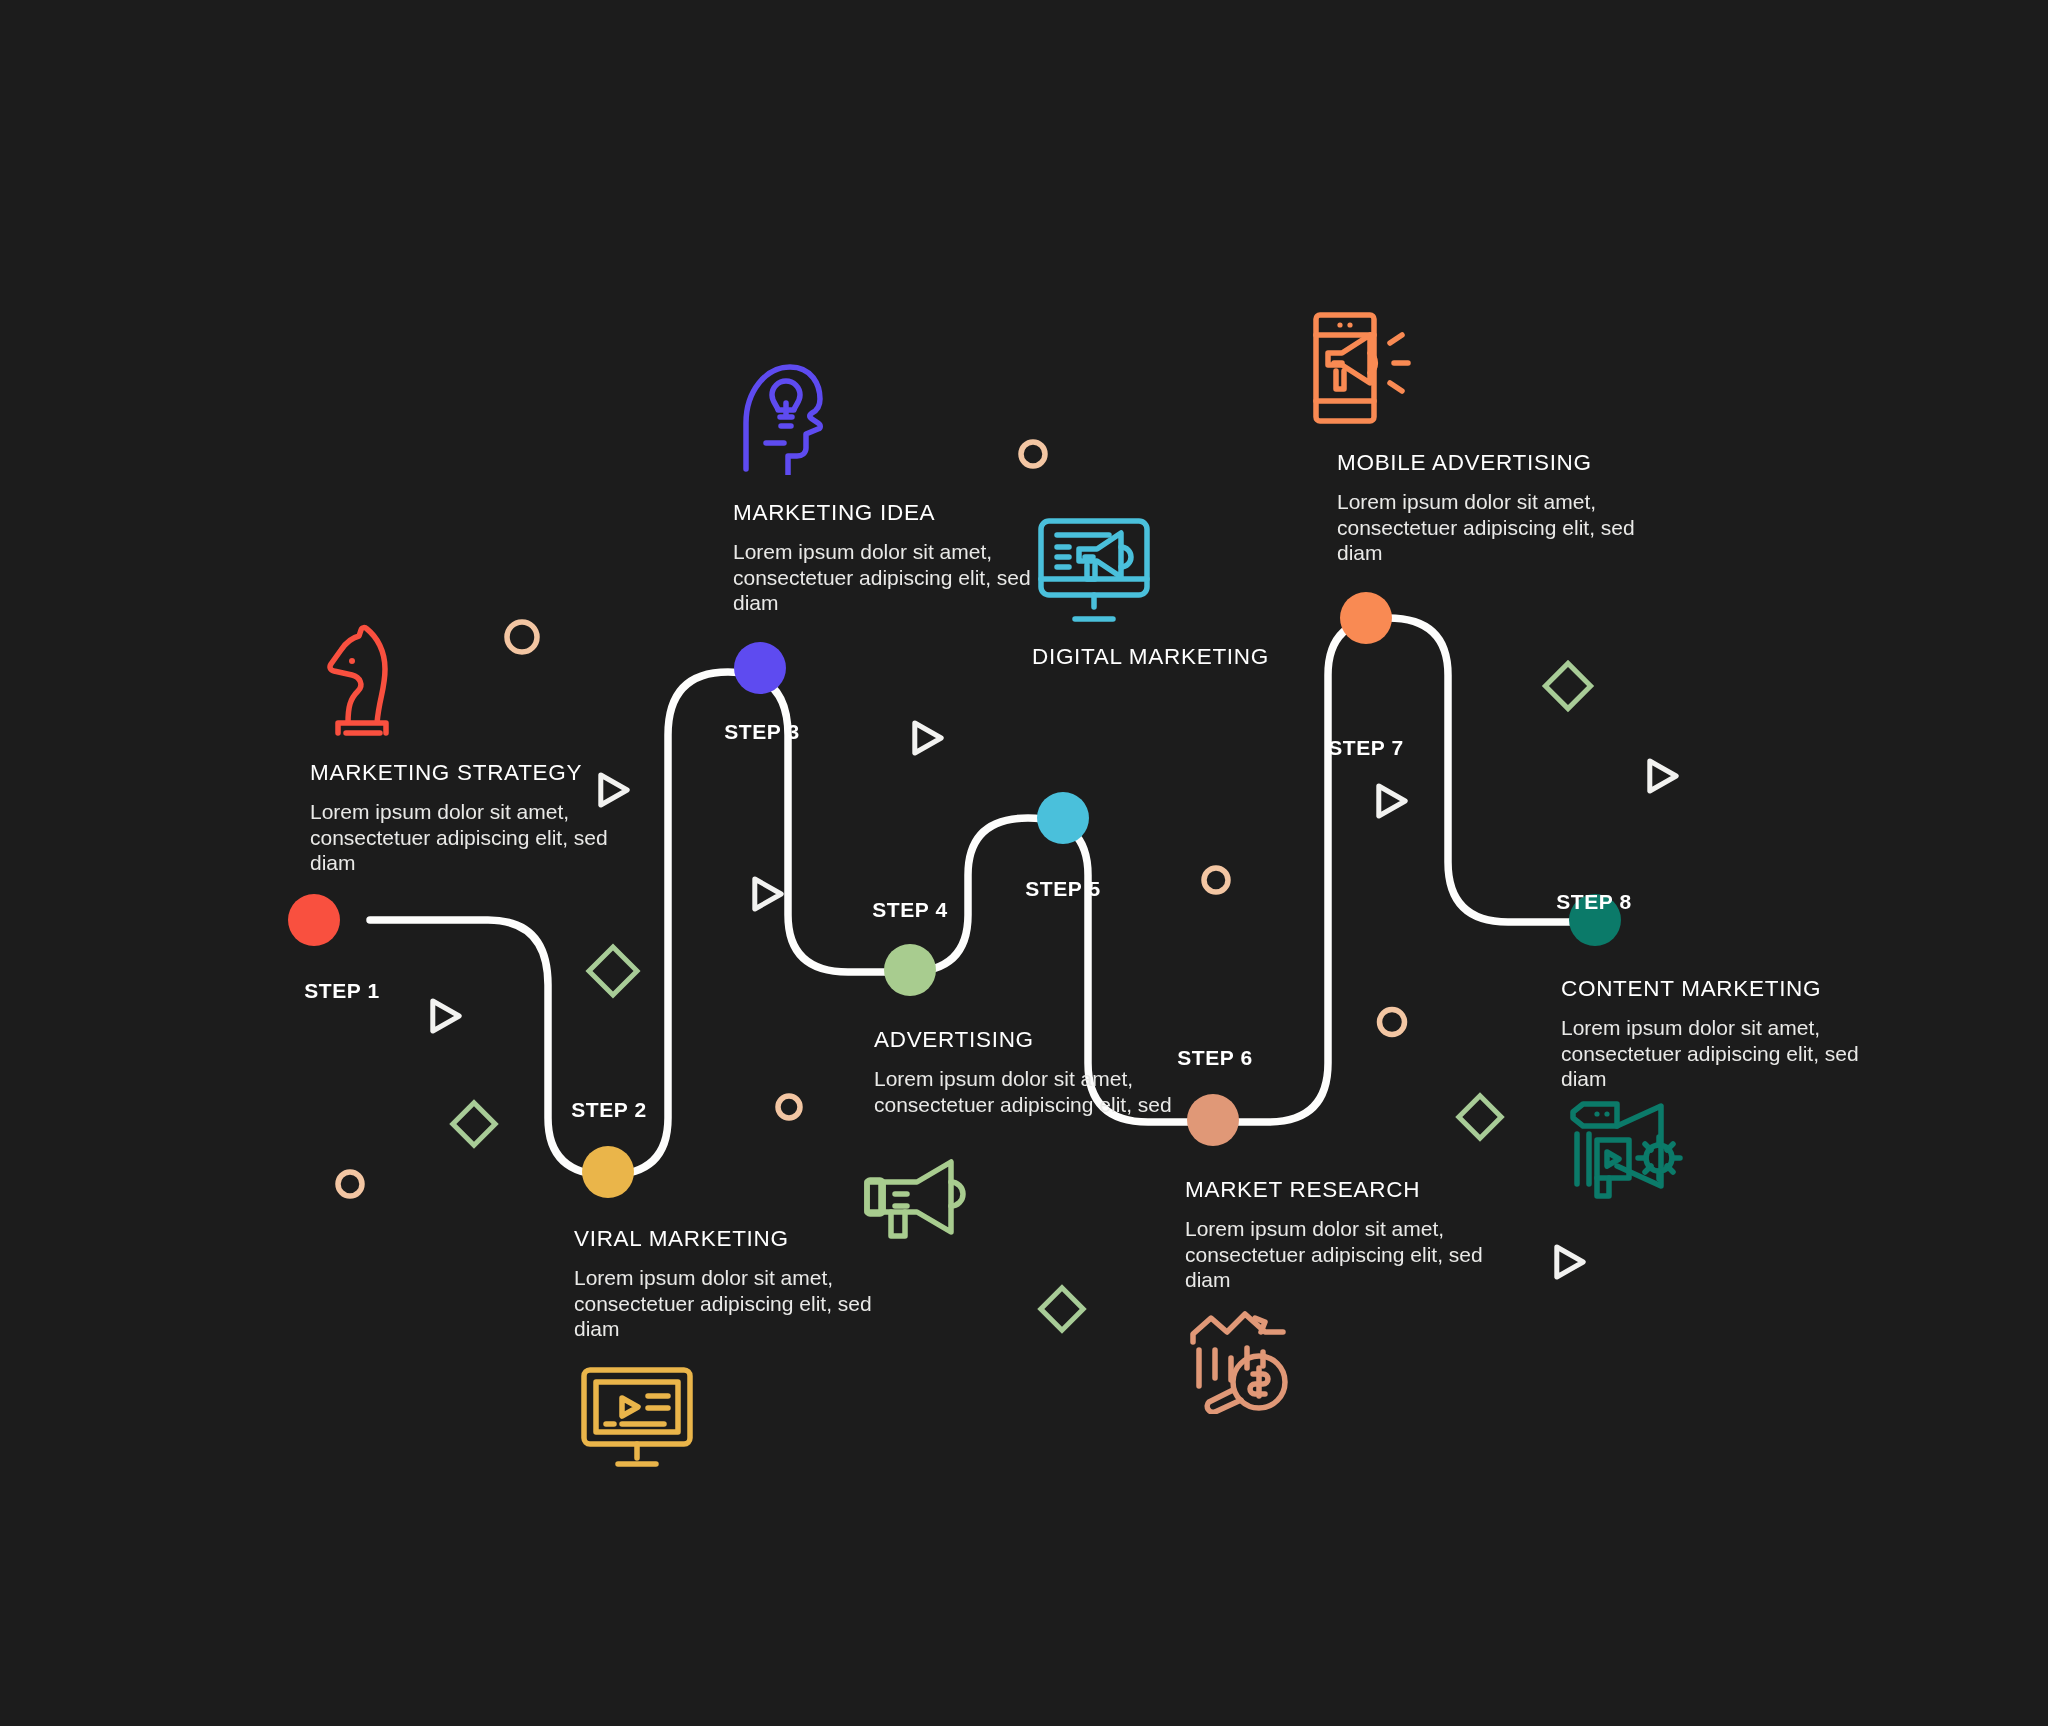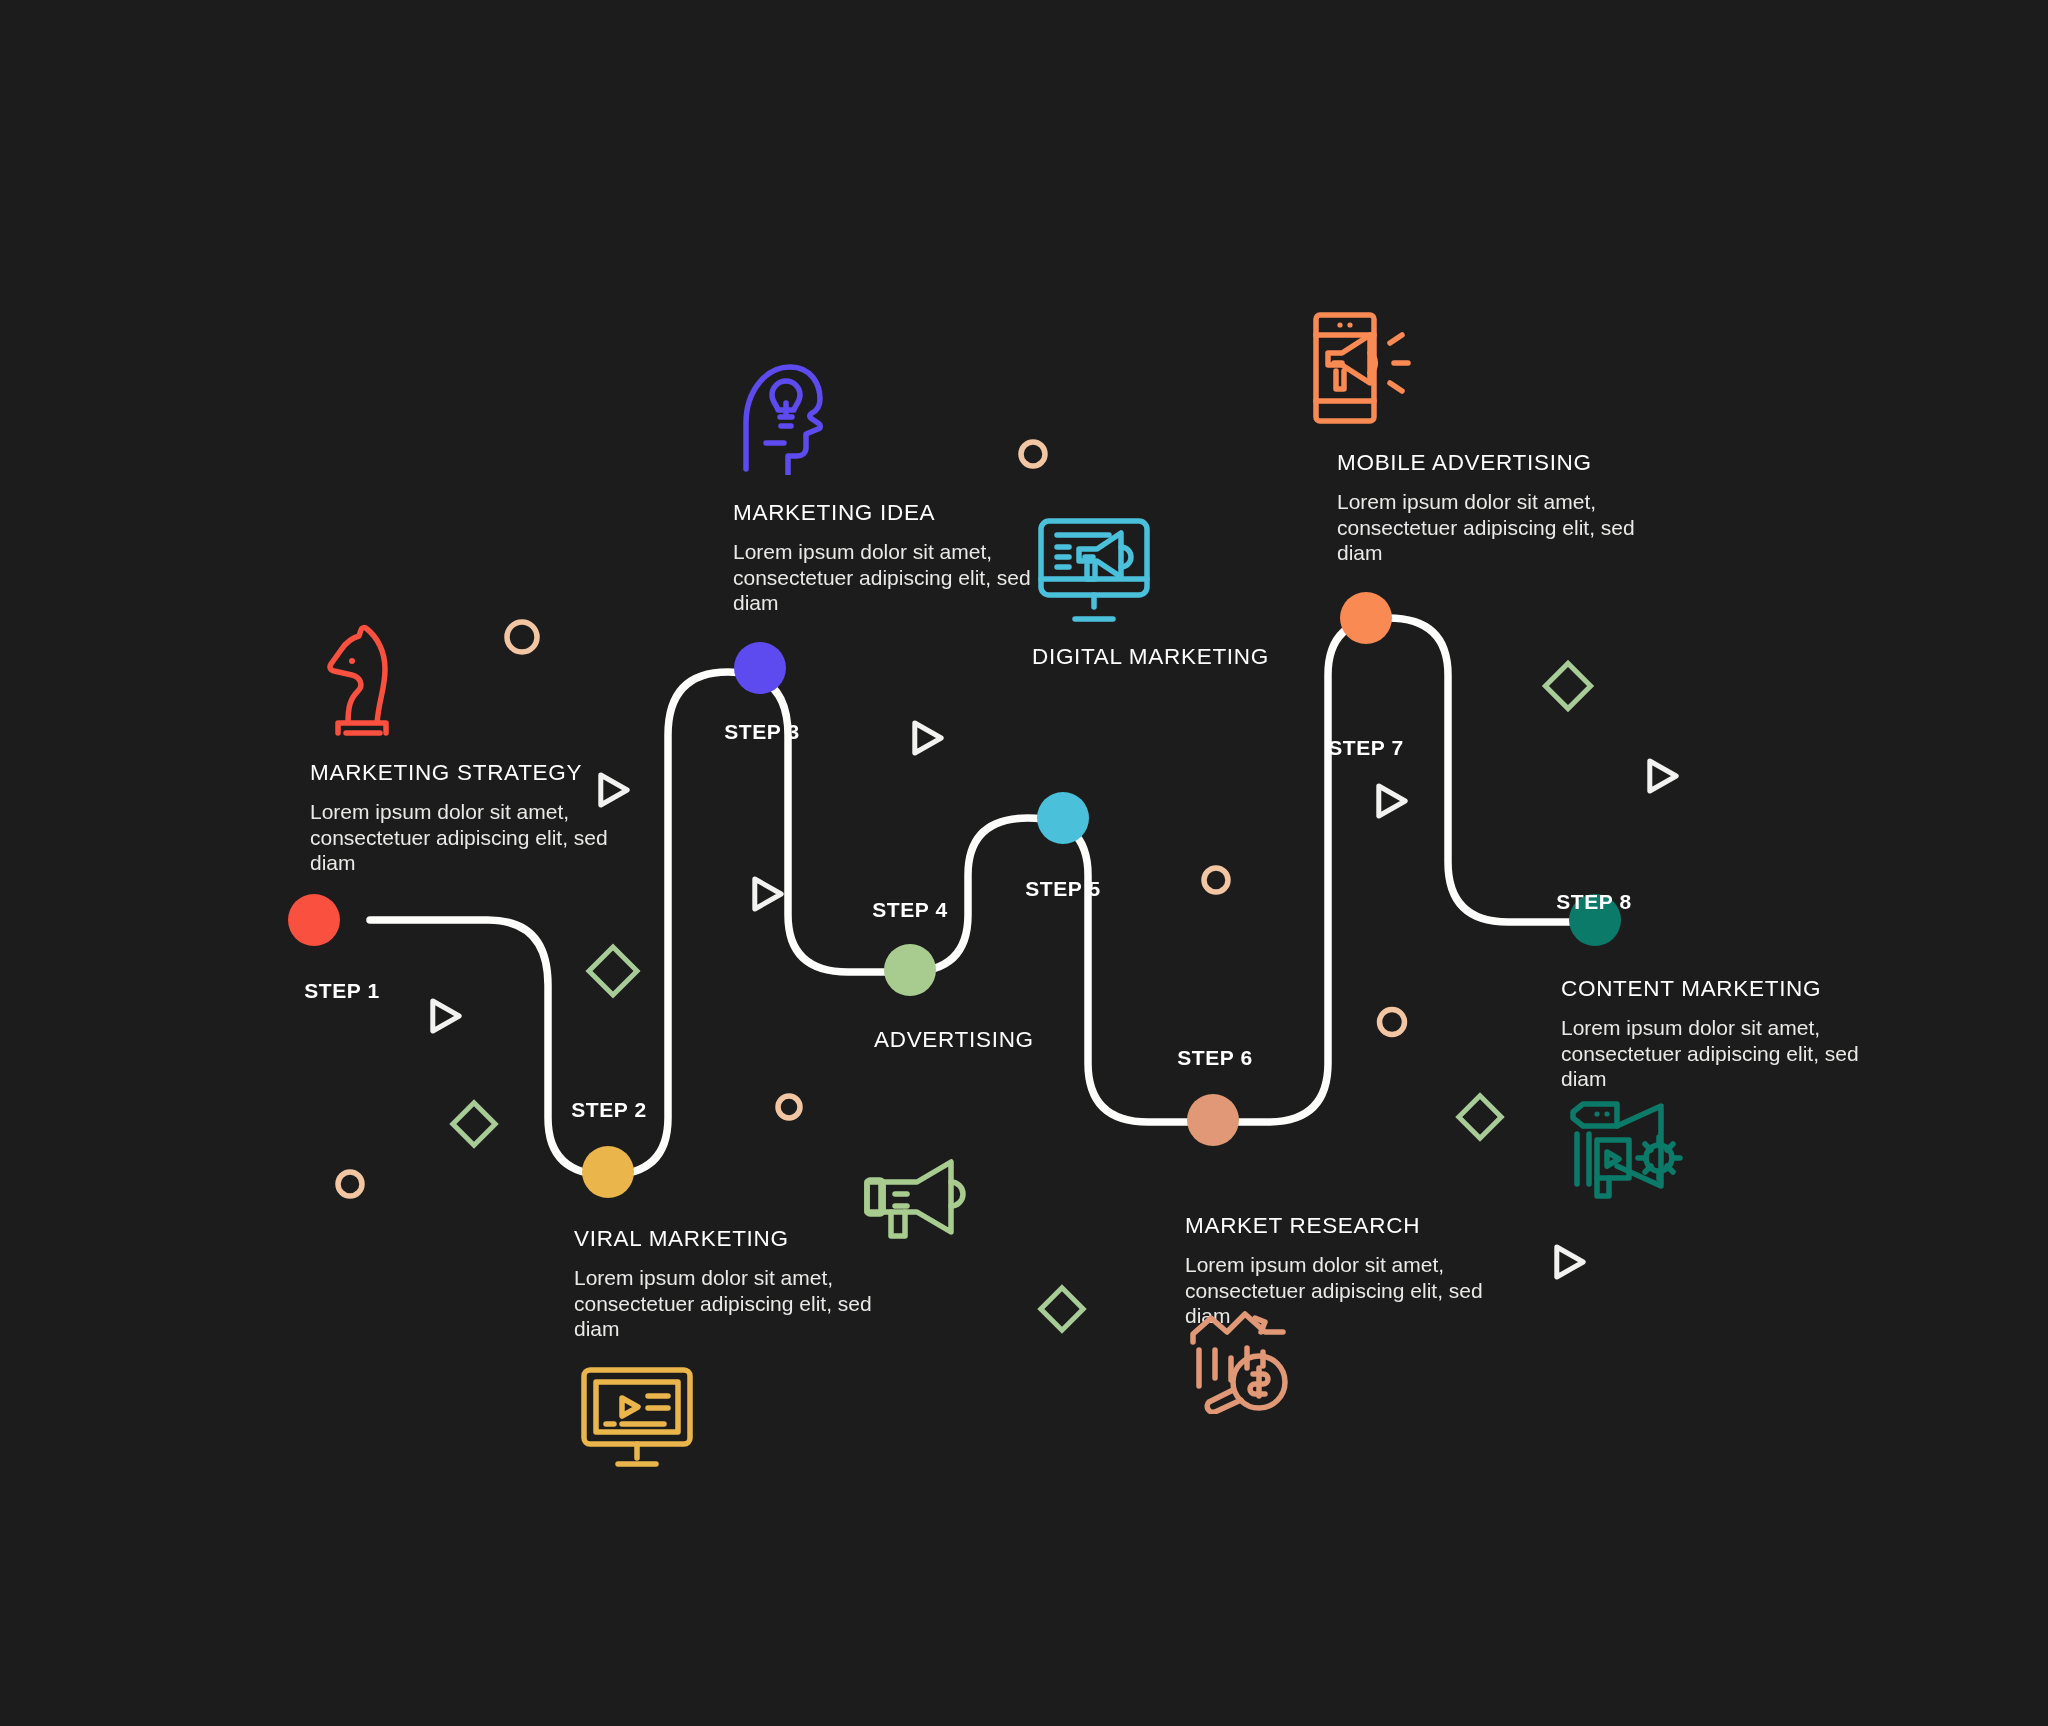--- a/index.html
+++ b/index.html
@@ -80,20 +80,21 @@
       <div class="ico" style="left: 780px; top: 418px;"><svg width="96" height="118" viewBox="0 0 96 118">
           <path stroke="#5e4bf0" fill="none" stroke-width="5.5" stroke-linecap="round" stroke-linejoin="round" d="M14 112 V66 C14 34 34 10 58 10 c22 0 30 18 30 32 c0 8 -4 12 -8 14 c-3 2 -3 4 0 6 l6 4 c3 2 3 5 0 6 l-12 5 v14 c0 5 -4 8 -9 8 H56 v23"></path>
           <path stroke="#5e4bf0" fill="none" stroke-width="5.5" stroke-linecap="round" stroke-linejoin="round" d="M40 38 a14 14 0 1 1 28 0 c0 7 -5 10 -6 15 h-16 c-1 -5 -6 -8 -6 -15 z"></path>
           <path stroke="#5e4bf0" fill="none" stroke-width="5.5" stroke-linecap="round" stroke-linejoin="round" d="M48 60 h12 M49 69 h10 M54 46 v12"></path>
           <path stroke="#5e4bf0" fill="none" stroke-width="5.5" stroke-linecap="round" stroke-linejoin="round" d="M34 86 h18"></path>
         </svg></div>
       <div class="dot" style="left: 910px; top: 970px; width: 52px; height: 52px; background: rgb(168, 204, 143);"></div>
       <div class="steplabel" style="left: 910px; top: 910px;">STEP 4</div>
       <div class="block" style="left: 874px; top: 1027px;">
         <div class="title">ADVERTISING</div>
+        <div class="body">Lorem ipsum dolor sit amet, consectetuer adipiscing elit, sed</div>
       </div>
       <div class="ico" style="left: 915px; top: 1200px;"><svg width="108" height="92" viewBox="0 0 108 92">
           <path stroke="#a8cc8f" fill="none" stroke-width="5.5" stroke-linecap="round" stroke-linejoin="round" d="M6 30 h14 v30 H6 a0 0 0 0 1 0 0 z"></path>
           <rect x="6" y="28" width="16" height="34" rx="3" stroke="#a8cc8f" fill="none" stroke-width="5.5" stroke-linecap="round" stroke-linejoin="round"></rect>
           <path stroke="#a8cc8f" fill="none" stroke-width="5.5" stroke-linecap="round" stroke-linejoin="round" d="M22 30 h34 l34 -20 v70 l-34 -20 H22 z"></path>
           <path stroke="#a8cc8f" fill="none" stroke-width="5.5" stroke-linecap="round" stroke-linejoin="round" d="M34 42 h12 M34 54 h12"></path>
           <path stroke="#a8cc8f" fill="none" stroke-width="5.5" stroke-linecap="round" stroke-linejoin="round" d="M30 60 v24 h14 V60"></path>
           <path stroke="#a8cc8f" fill="none" stroke-width="5.5" stroke-linecap="round" stroke-linejoin="round" d="M90 30 a12 12 0 0 1 0 24"></path>
         </svg></div>
       <div class="dot" style="left: 1063px; top: 818px; width: 52px; height: 52px; background: rgb(74, 192, 219);"></div>
@@ -107,21 +108,21 @@
           <path stroke="#4ac0db" fill="none" stroke-width="5.5" stroke-linecap="round" stroke-linejoin="round" d="M22 20 h52"></path>
           <path stroke="#4ac0db" fill="none" stroke-width="5.5" stroke-linecap="round" stroke-linejoin="round" d="M22 32 h12 M22 42 h12 M22 52 h12"></path>
           <path stroke="#4ac0db" fill="none" stroke-width="5.5" stroke-linecap="round" stroke-linejoin="round" d="M44 34 h18 l24 -16 v44 l-24 -16 H44 z"></path>
           <path stroke="#4ac0db" fill="none" stroke-width="5.5" stroke-linecap="round" stroke-linejoin="round" d="M50 42 h8"></path>
           <path stroke="#4ac0db" fill="none" stroke-width="5.5" stroke-linecap="round" stroke-linejoin="round" d="M52 50 v14 h8 V50"></path>
           <path stroke="#4ac0db" fill="none" stroke-width="5.5" stroke-linecap="round" stroke-linejoin="round" d="M86 32 a10 10 0 0 1 0 20"></path>
           <path stroke="#4ac0db" fill="none" stroke-width="5.5" stroke-linecap="round" stroke-linejoin="round" d="M59 80 v12 M40 104 h38"></path>
         </svg></div>
       <div class="dot" style="left: 1213px; top: 1120px; width: 52px; height: 52px; background: rgb(224, 152, 119);"></div>
       <div class="steplabel" style="left: 1215px; top: 1058px; text-align: right;">STEP 6</div>
-      <div class="block" style="left: 1185px; top: 1177px; margin-top: 36px;">
+      <div class="block" style="left: 1185px; top: 1177px;">
         <div class="title">MARKET RESEARCH</div>
         <div class="body">Lorem ipsum dolor sit amet, consectetuer adipiscing elit, sed diam</div>
       </div>
       <div class="ico" style="left: 1244px; top: 1360px;"><svg width="118" height="112" viewBox="0 0 118 112">
           <path stroke="#e09877" fill="none" stroke-width="5.5" stroke-linecap="round" stroke-linejoin="round" d="M8 40 v-8 l18 -16 l16 14 l18 -18 l20 18 h18"></path>
           <path stroke="#e09877" fill="none" stroke-width="5.5" stroke-linecap="round" stroke-linejoin="round" d="M70 16 l10 4 l-4 10"></path>
           <path stroke="#e09877" fill="none" stroke-width="5.5" stroke-linecap="round" stroke-linejoin="round" d="M14 48 v36 M30 48 v28 M46 56 v22 M62 46 v20 M78 50 v14"></path>
           <circle cx="74" cy="80" r="26" stroke="#e09877" fill="none" stroke-width="5.5" stroke-linecap="round" stroke-linejoin="round"></circle>
           <path stroke="#e09877" fill="none" stroke-width="5.5" stroke-linecap="round" stroke-linejoin="round" d="M74 66 v28 M68 72 h10 a5 5 0 0 1 0 10 h-8 a5 5 0 0 0 0 10 h10"></path>
           <path stroke="#e09877" fill="none" stroke-width="5.5" stroke-linecap="round" stroke-linejoin="round" d="M56 98 l-26 12 a6 6 0 0 1 -6 -10 l24 -12"></path>

